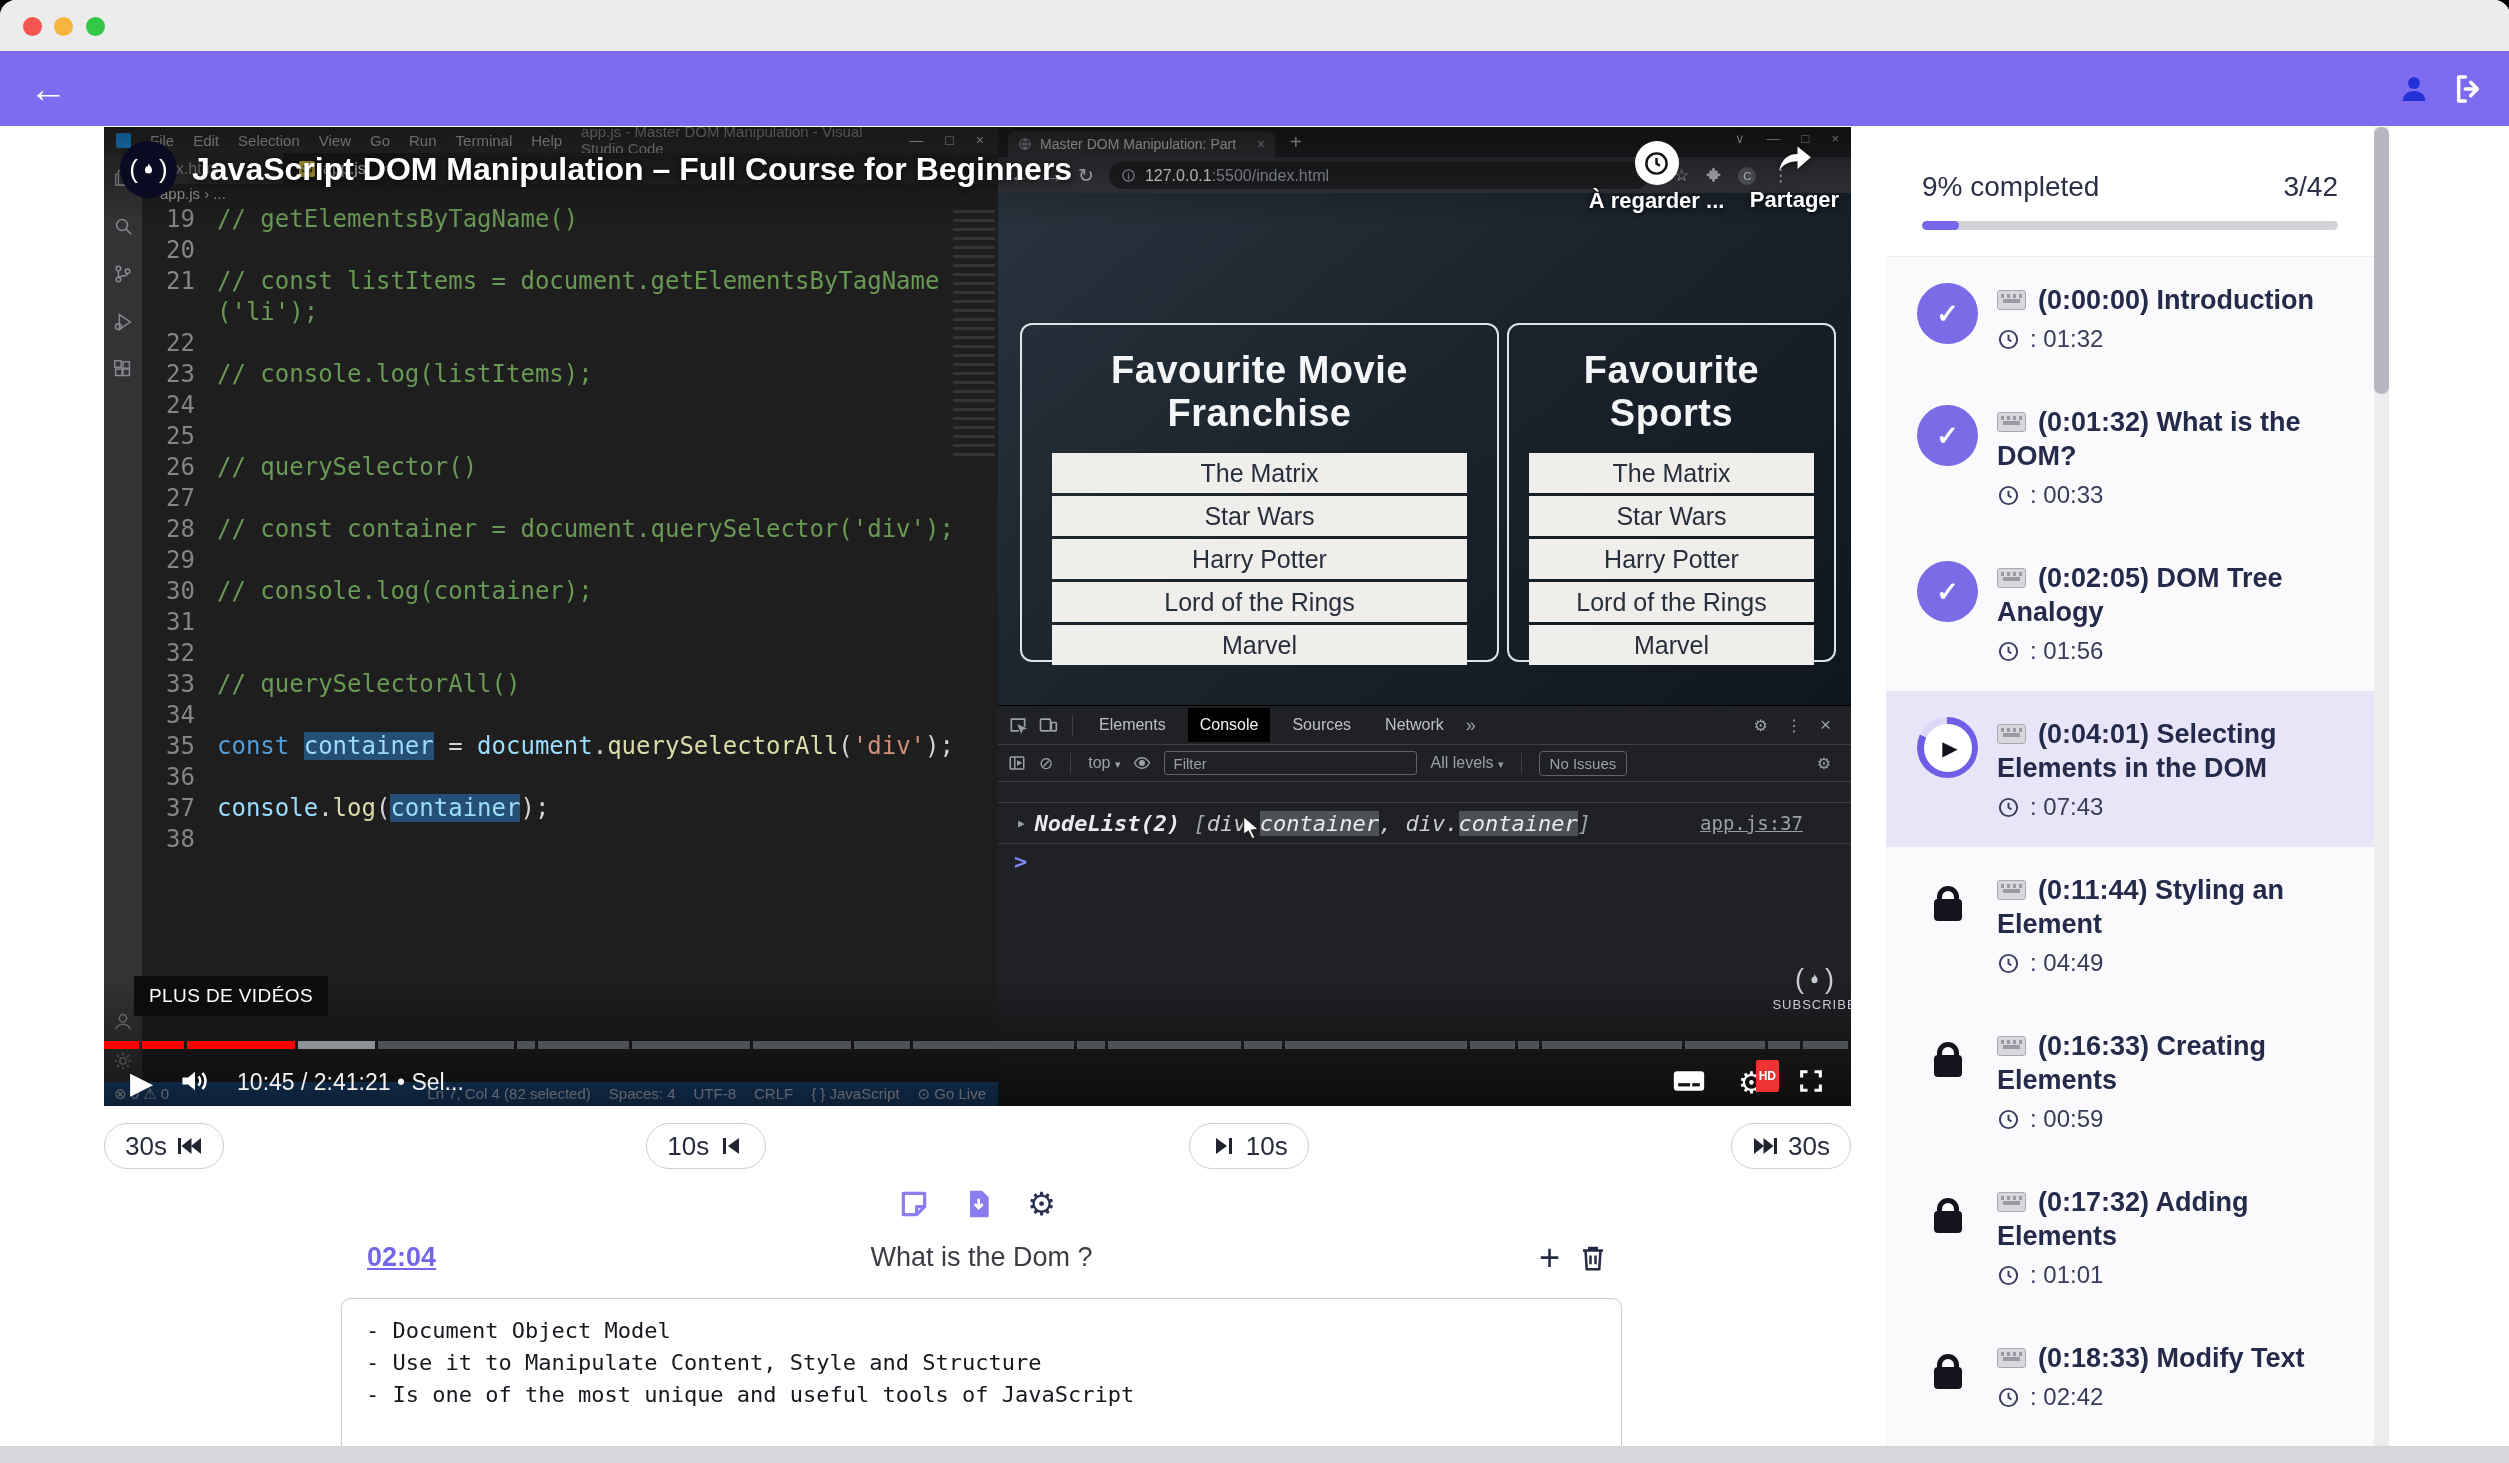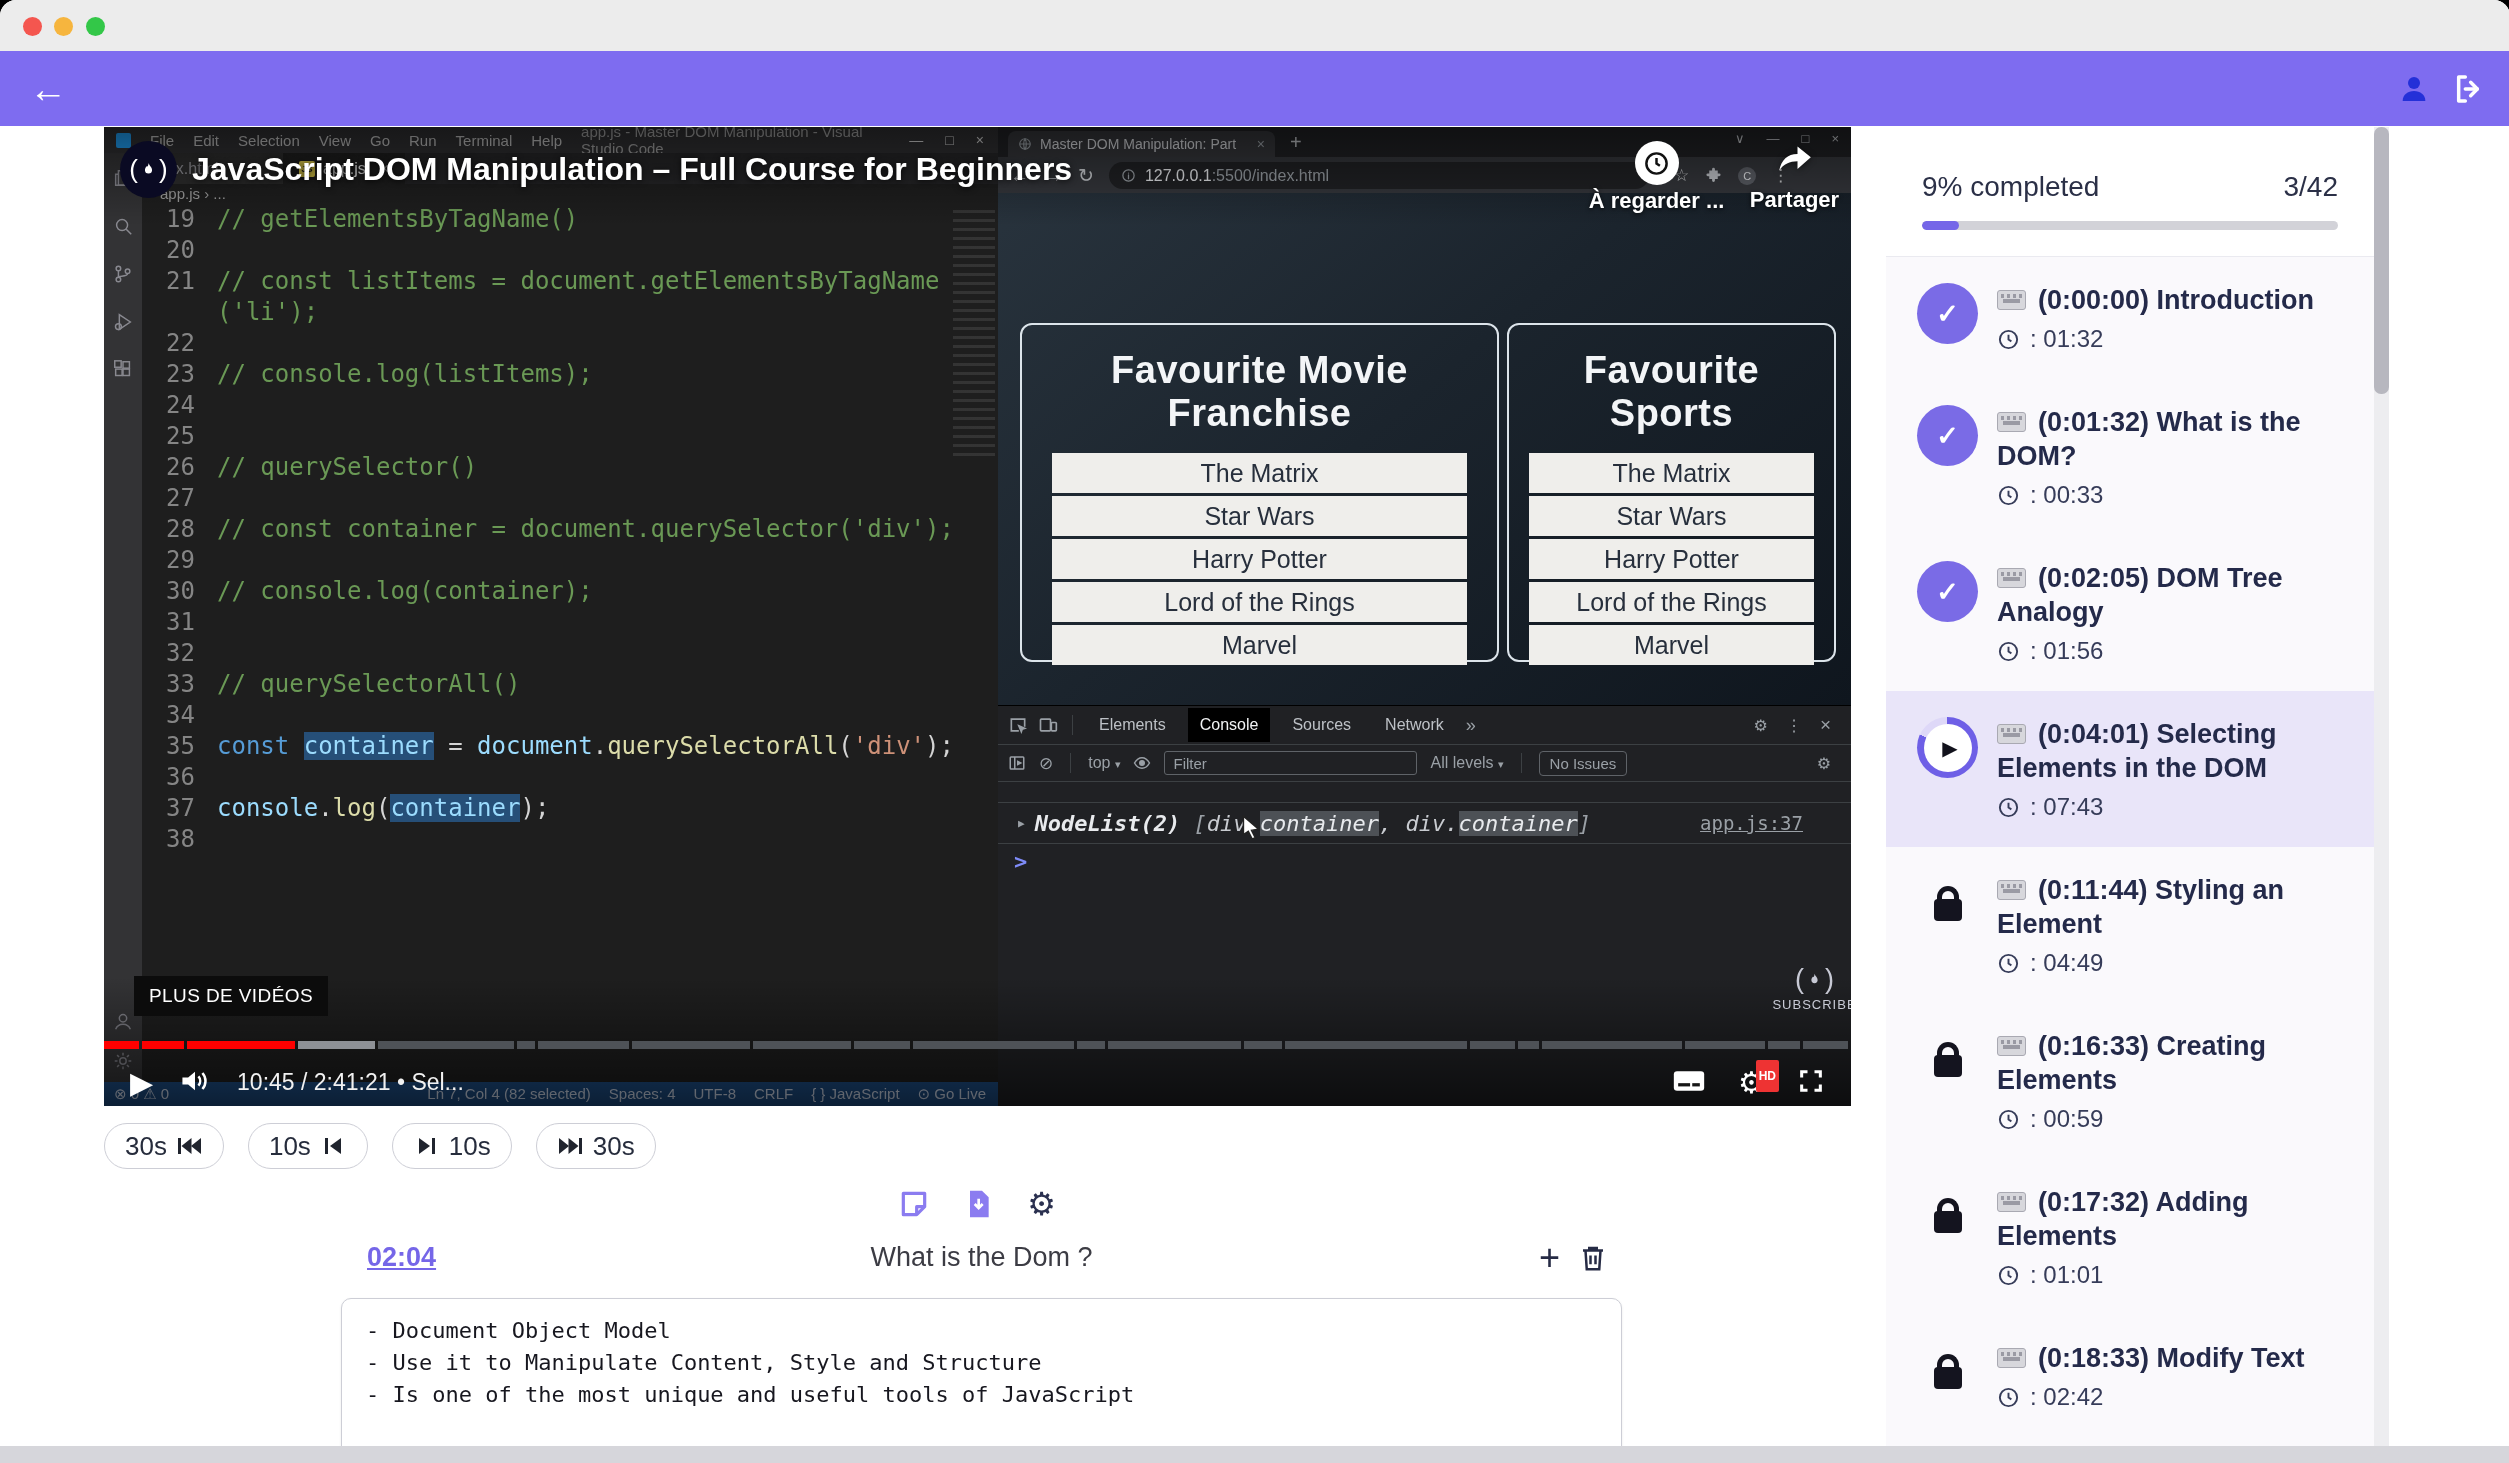--- a/index.html
+++ b/index.html
@@ -117,21 +117,21 @@
   .ytcc svg{width:34px;height:26px;cursor:pointer;}
   .ytgear{position:relative;color:#fff;font-size:30px;cursor:pointer;line-height:30px;}
   .hdbadge{position:absolute;top:-8px;right:-14px;background:#e33;color:#fff;font-size:12px;font-weight:700;padding:1px 3px;border-radius:2px;}
   .ytfs svg{width:28px;height:28px;cursor:pointer;}
   .subscribe{position:absolute;left:1636px;top:837px;width:149px;text-align:center;color:#d6d8e4;opacity:.92;z-index:3;}
   .subscribe .sline{display:flex;justify-content:center;align-items:center;gap:3px;font-size:27px;}
   .subscribe .sline svg{width:15px;height:20px;}
   .subscribe .sword{font-size:13px;letter-spacing:1px;margin-top:2px;}
   .cursor{position:absolute;left:1134px;top:687px;width:26px;height:26px;z-index:5;}
   
-  .skiprow{position:absolute;left:104px;top:1123px;width:1747px;display:flex;justify-content:flex-start;gap:24px;}
+  .skiprow{position:absolute;left:104px;top:1123px;width:1747px;display:flex;justify-content:space-between;gap:24px;}
   .skip{height:46px;border-radius:24px;background:#fff;border:1.5px solid #cdced6;display:flex;align-items:center;gap:10px;padding:0 20px;font-size:26px;color:#262c3c;cursor:pointer;font-family:"Liberation Sans",sans-serif;}
   .skip svg{width:26px;height:18px;display:none;}
   .skip.rew2 svg.i-rew2{display:block;}
   .skip.rew1 svg.i-rew1{display:block;}
   .skip.fwd1 svg.i-fwd1{display:block;}
   .skip.fwd2 svg.i-fwd2{display:block;}
   .skip.fwd1{flex-direction:row-reverse;}
   .skip.fwd2{flex-direction:row-reverse;}
   .iconrow{position:absolute;left:104px;top:1186px;width:1747px;display:flex;justify-content:center;gap:28px;align-items:center;}
   .iconrow .ib{width:36px;height:36px;cursor:pointer;display:grid;place-items:center;}

